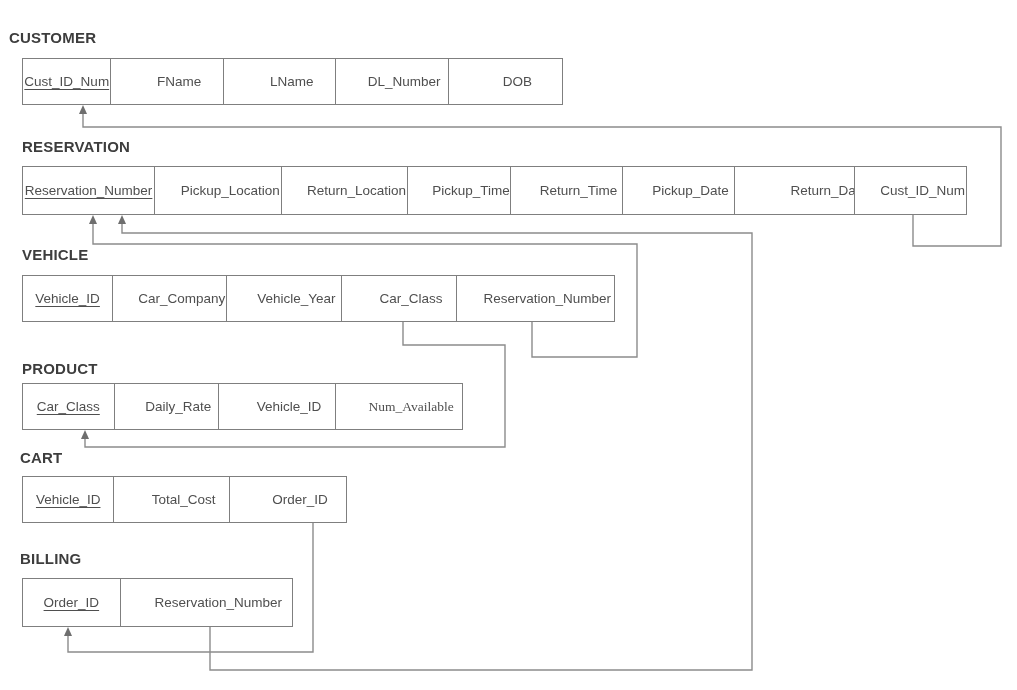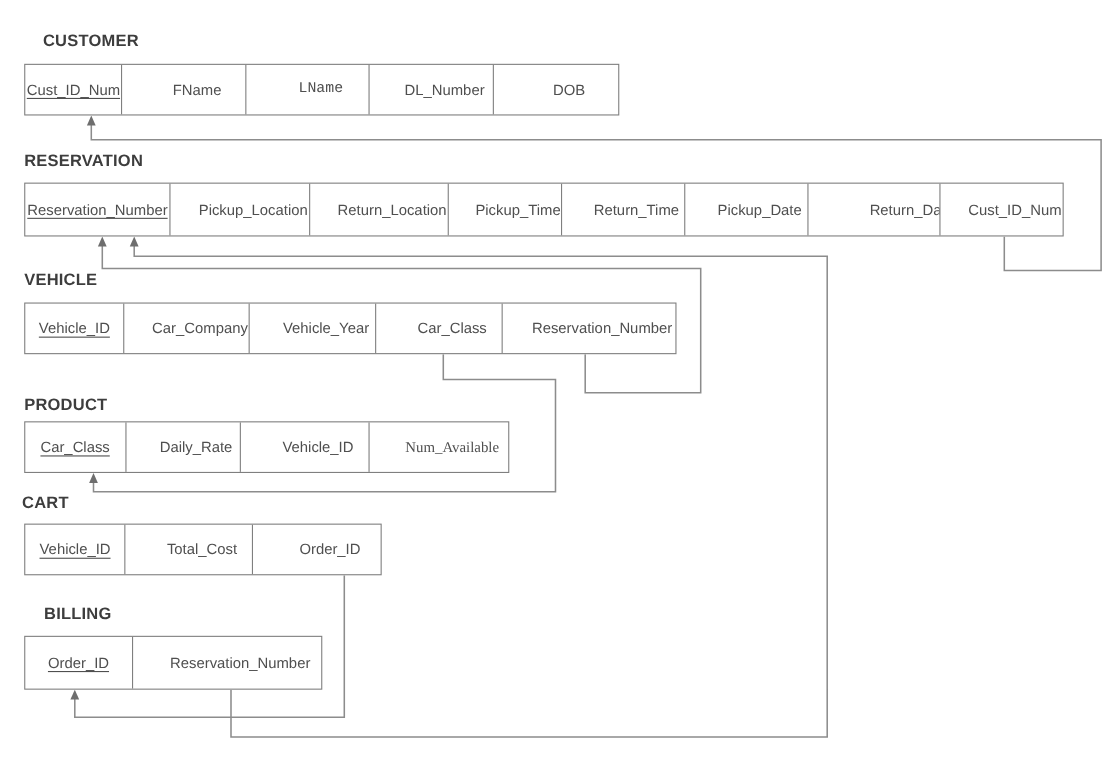--- a/index.html
+++ b/index.html
@@ -89,25 +89,25 @@
       <polyline points="403,322 403,345 505,345 505,447 85,447 85,437"></polyline>
       <polygon points="85,430 81,439 89,439"></polygon>
     </g>
 
     <g>
       <polyline points="313,523 313,652 68,652 68,634"></polyline>
       <polygon points="68,627 64,636 72,636"></polygon>
     </g>
   </svg>
 
-  <div class="table-label" style="left:39px; top:29px;">CUSTOMER</div>
+  <div class="table-label" style="left:9px; top:29px;">CUSTOMER</div>
   <div class="etable" style="left:22px; top:58px; width:541px; height:47px;">
     <div class="ecell pk" style="width:108px;">Cust_ID_Num</div>
     <div class="ecell" style="width:108px;">FName</div>
-    <div class="ecell" style="width:108px;font-family:Liberation Mono, monospace;">LName</div>
+    <div class="ecell" style="width:108px;">LName</div>
     <div class="ecell" style="width:108px;">DL_Number</div>
     <div class="ecell" style="width:109px;">DOB</div>
   </div>
 
   <div class="table-label" style="left:22px; top:138px;">RESERVATION</div>
   <div class="etable" style="left:22px; top:166px; width:945px; height:49px;">
     <div class="ecell pk" style="width:163px;">Reservation_Number</div>
     <div class="ecell" style="width:127px;">Pickup_Location</div>
     <div class="ecell" style="width:125px;">Return_Location</div>
     <div class="ecell" style="width:98px;">Pickup_Time</div>
@@ -134,19 +134,19 @@
     <div class="ecell" style="width:118px;font-family:Liberation Serif, serif;">Num_Available</div>
   </div>
 
   <div class="table-label" style="left:20px; top:449px;">CART</div>
   <div class="etable" style="left:22px; top:476px; width:325px; height:47px;">
     <div class="ecell pk" style="width:108px;">Vehicle_ID</div>
     <div class="ecell" style="width:108px;">Total_Cost</div>
     <div class="ecell" style="width:109px;">Order_ID</div>
   </div>
 
-  <div class="table-label" style="left:40px; top:550px;text-align:right;">BILLING</div>
+  <div class="table-label" style="left:20px; top:550px;text-align:right;">BILLING</div>
   <div class="etable" style="left:22px; top:578px; width:271px; height:49px;">
     <div class="ecell pk" style="width:108px;">Order_ID</div>
     <div class="ecell" style="width:163px;">Reservation_Number</div>
   </div>
 
 </div>
 
 </body></html>

